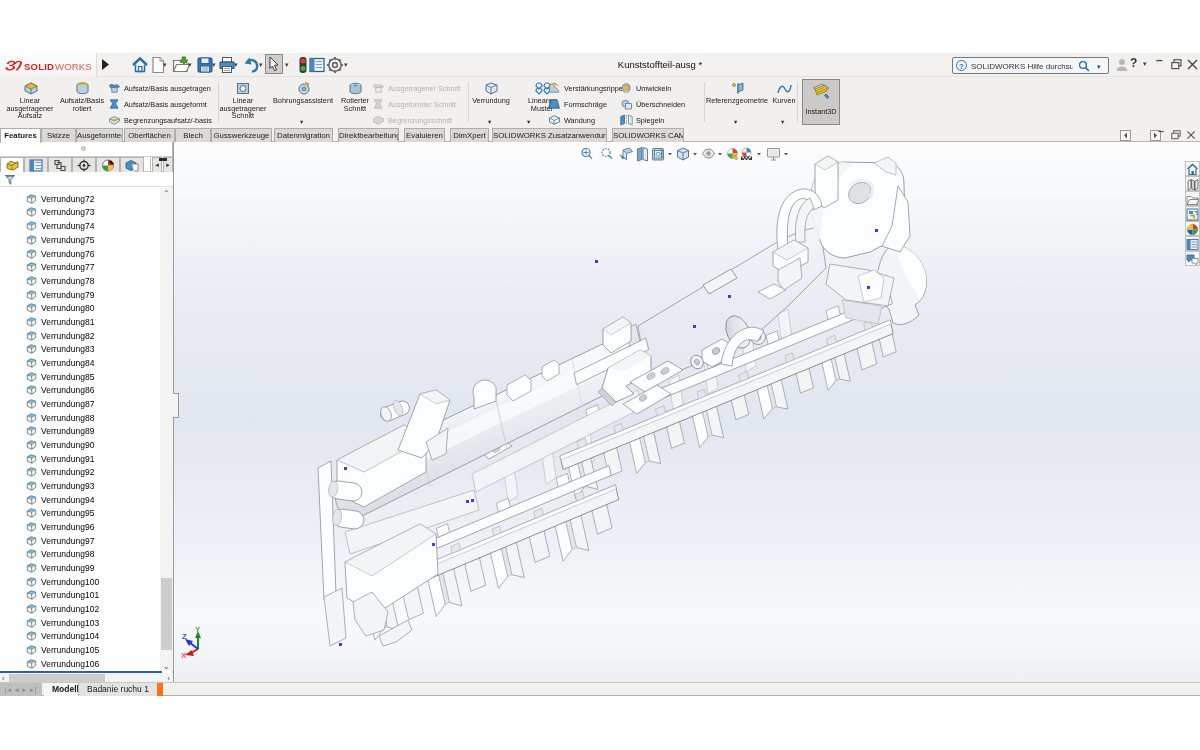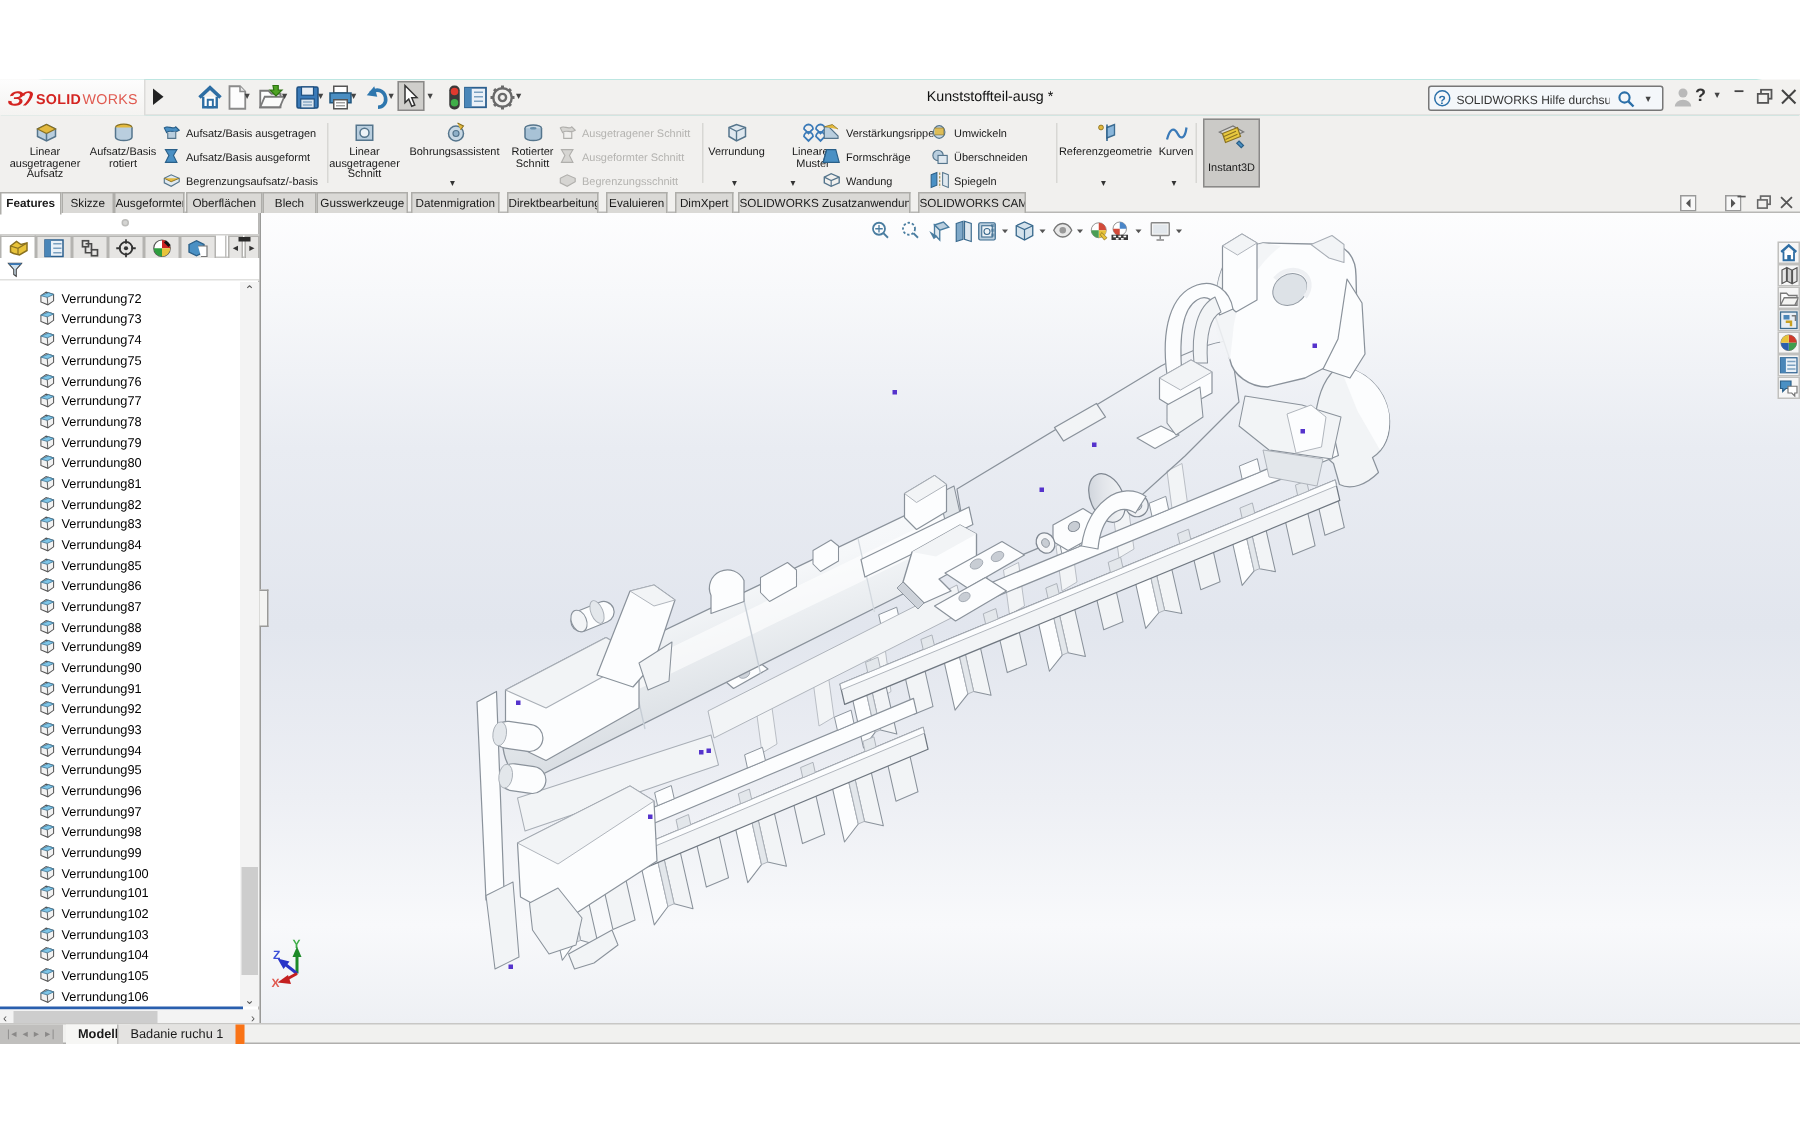--- a/index.html
+++ b/index.html
@@ -1,17 +1,17 @@
 <!DOCTYPE html>
 <html><head>
 <meta charset="utf-8">
 <style>
 html,body{margin:0;padding:0;background:#ffffff;width:1200px;height:750px;overflow:hidden;}
 *{box-sizing:border-box;font-family:"Liberation Sans",sans-serif;}
-#app{position:absolute;left:0;top:53px;width:1200px;height:643px;background:#14b8a6;border-radius:29px;}
+#app{position:absolute;left:0;top:53px;width:1200px;height:643px;background:#e5e5e5;border-radius:29px;}
 
 #titlebar{position:absolute;left:0;top:0;width:1200px;height:24px;background:#f2f1ef;border-bottom:1px solid #e3e2e0;}
 #swlogo{position:absolute;left:0;top:0;width:97px;height:24px;background:linear-gradient(#fdfdfd,#f4f3f1);border-right:1px solid #dcdbd9;display:flex;align-items:center;justify-content:center;}
 #expandarrow{position:absolute;left:100px;top:5px;width:10px;height:13px;}
 .tbicon{position:absolute;top:3px;width:18px;height:18px;}
 .dd{position:absolute;top:9px;width:7px;height:6px;font-size:7px;color:#444;line-height:6px;}
 #titletext{position:absolute;left:560px;top:6px;width:200px;text-align:center;font-size:9.5px;color:#111;}
 #searchbox{position:absolute;left:952px;top:4px;width:157px;height:17px;border:1px solid #777;border-radius:2px;background:#f4f7fa;}
 #searchbox .qm{position:absolute;left:3px;top:2px;width:11px;height:11px;border:1.2px solid #2a6fa8;border-radius:50%;color:#2a6fa8;font-size:8px;text-align:center;line-height:11px;font-weight:bold;}
 #searchbox .stext{position:absolute;left:18px;top:4px;font-size:8px;color:#333;white-space:nowrap;width:102px;overflow:hidden;}

